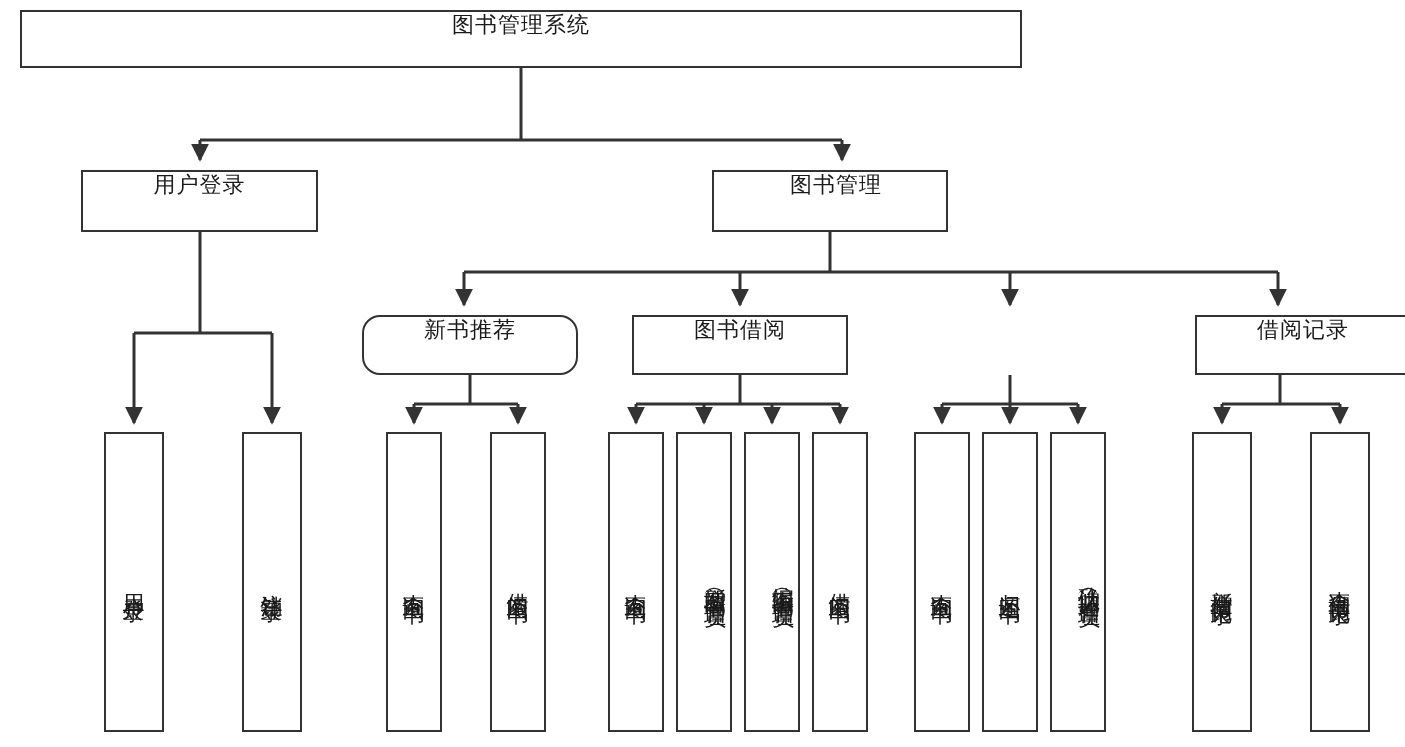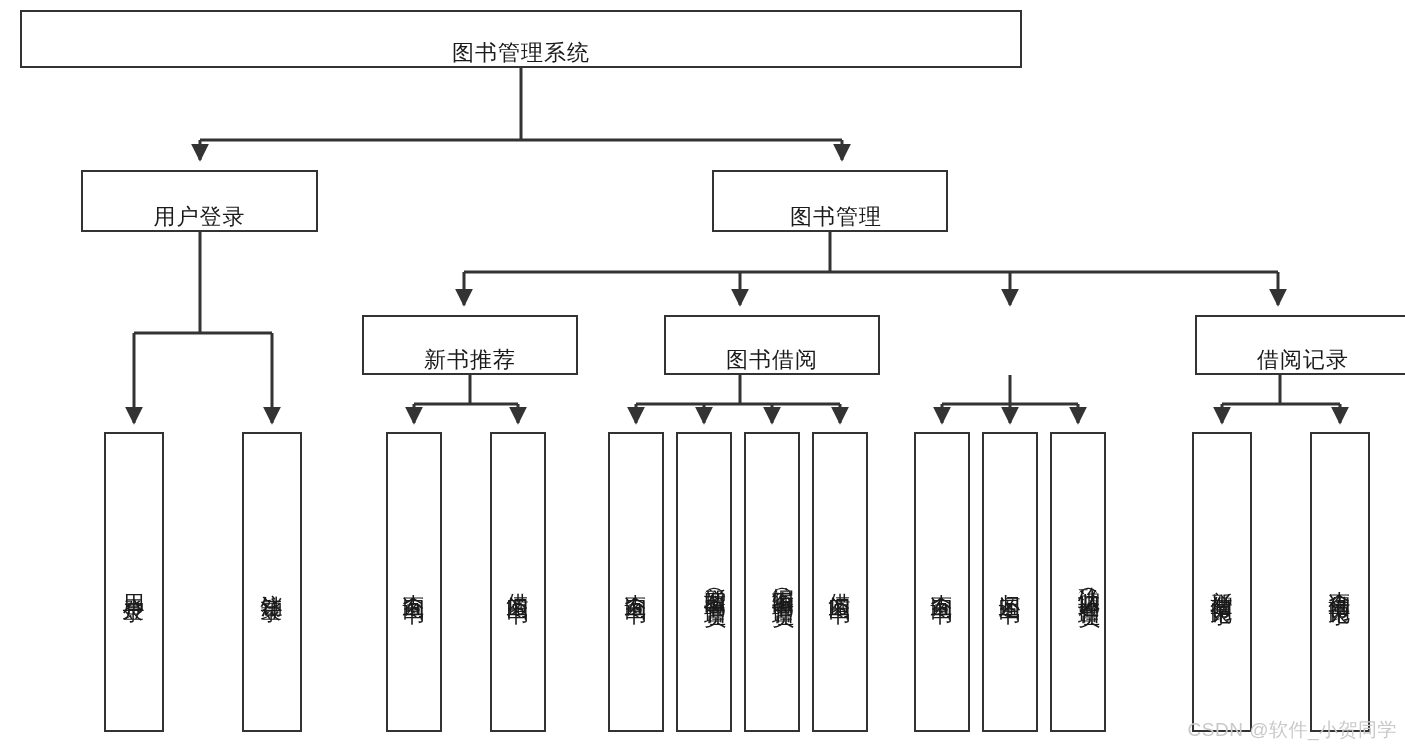--- a/index.html
+++ b/index.html
@@ -25,21 +25,21 @@
     width: 1405px;
     height: 747px;
     pointer-events: none;
   }
   .node {
     position: absolute;
     box-sizing: border-box;
     background: #ffffff;
     border: 2px solid #333333;
     display: flex;
-    align-items: flex-end;
+    align-items: flex-start;
     justify-content: center;
     color: #1a1a1a;
   }
   .node-h {
     font-size: 22px;
     line-height: 1.2;
     letter-spacing: 1px;
     white-space: nowrap;
   }
   .node-v {
@@ -125,24 +125,24 @@
     <span>图书管理系统</span>
   </div>
 
   <div class="node node-h" style="left:81px; top:170px; width:237px; height:62px;">
     <span>用户登录</span>
   </div>
   <div class="node node-h" style="left:712px; top:170px; width:236px; height:62px;padding-left:12px;">
     <span>图书管理</span>
   </div>
 
-  <div class="node node-h" style="left:362px; top:315px; width:216px; height:60px;">
+  <div class="node node-h" style="left:362px; top:315px; width:216px; height:60px;border-radius:18px;">
     <span>新书推荐</span>
   </div>
-  <div class="node node-h" style="left:632px; top:315px; width:216px; height:60px;margin-left:32px;">
+  <div class="node node-h" style="left:632px; top:315px; width:216px; height:60px;">
     <span>图书借阅</span>
   </div>
   <div class="node node-h" style="left:1195px; top:315px; width:216px; height:60px;">
     <span>借阅记录</span>
   </div>
 
   <div class="node node-v v-mid" style="left:104px; top:432px; width:60px; height:300px;">
     <span>用户登录</span>
   </div>
   <div class="node node-v v-mid" style="left:242px; top:432px; width:60px; height:300px;">
@@ -179,15 +179,14 @@
     <span>确认归还（管理员）</span>
   </div>
 
   <div class="node node-v v-mid" style="left:1192px; top:432px; width:60px; height:300px;">
     <span>新增借阅记录</span>
   </div>
   <div class="node node-v v-mid" style="left:1310px; top:432px; width:60px; height:300px;">
     <span>查询借阅记录</span>
   </div>
 
-  <div class="watermark">CSDN @软件_小贺同学</div>
 
 </div>
 
 </body></html>

